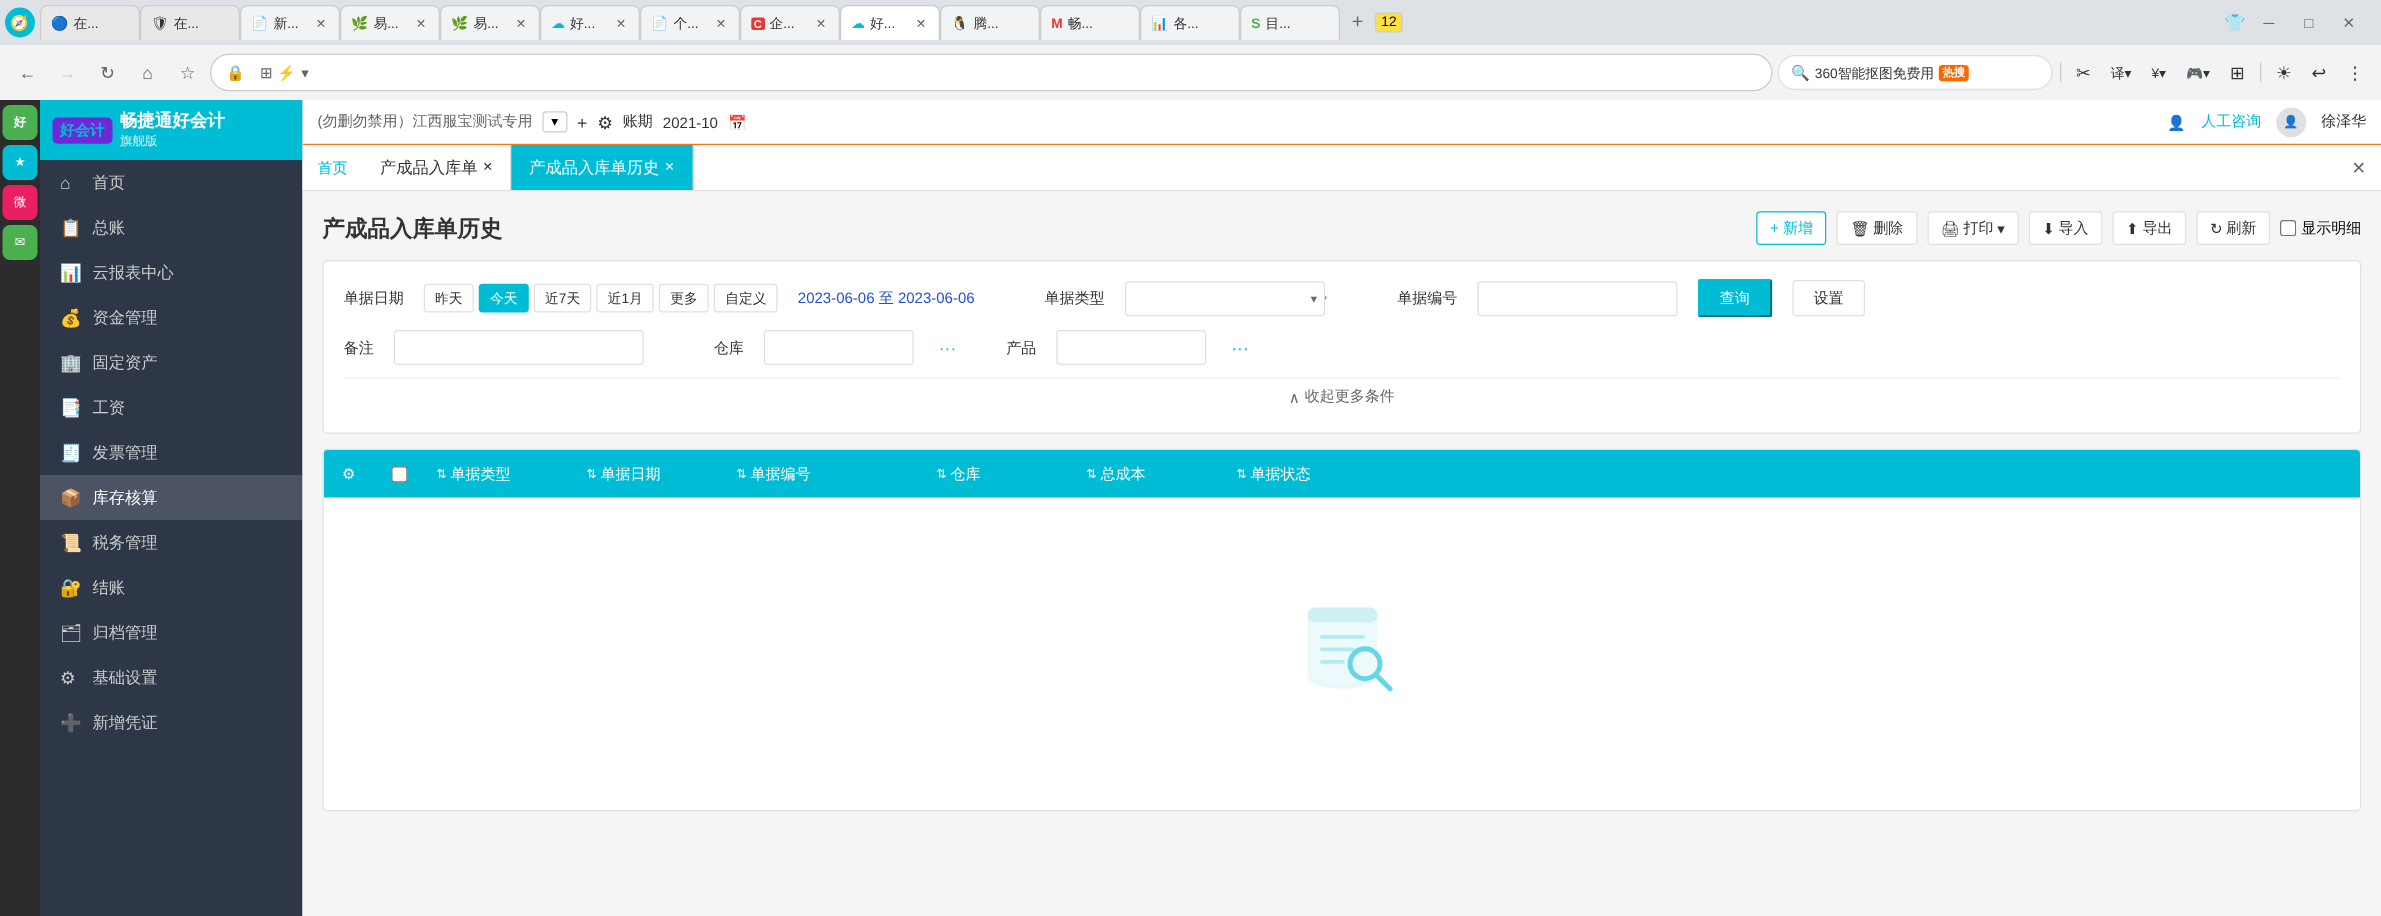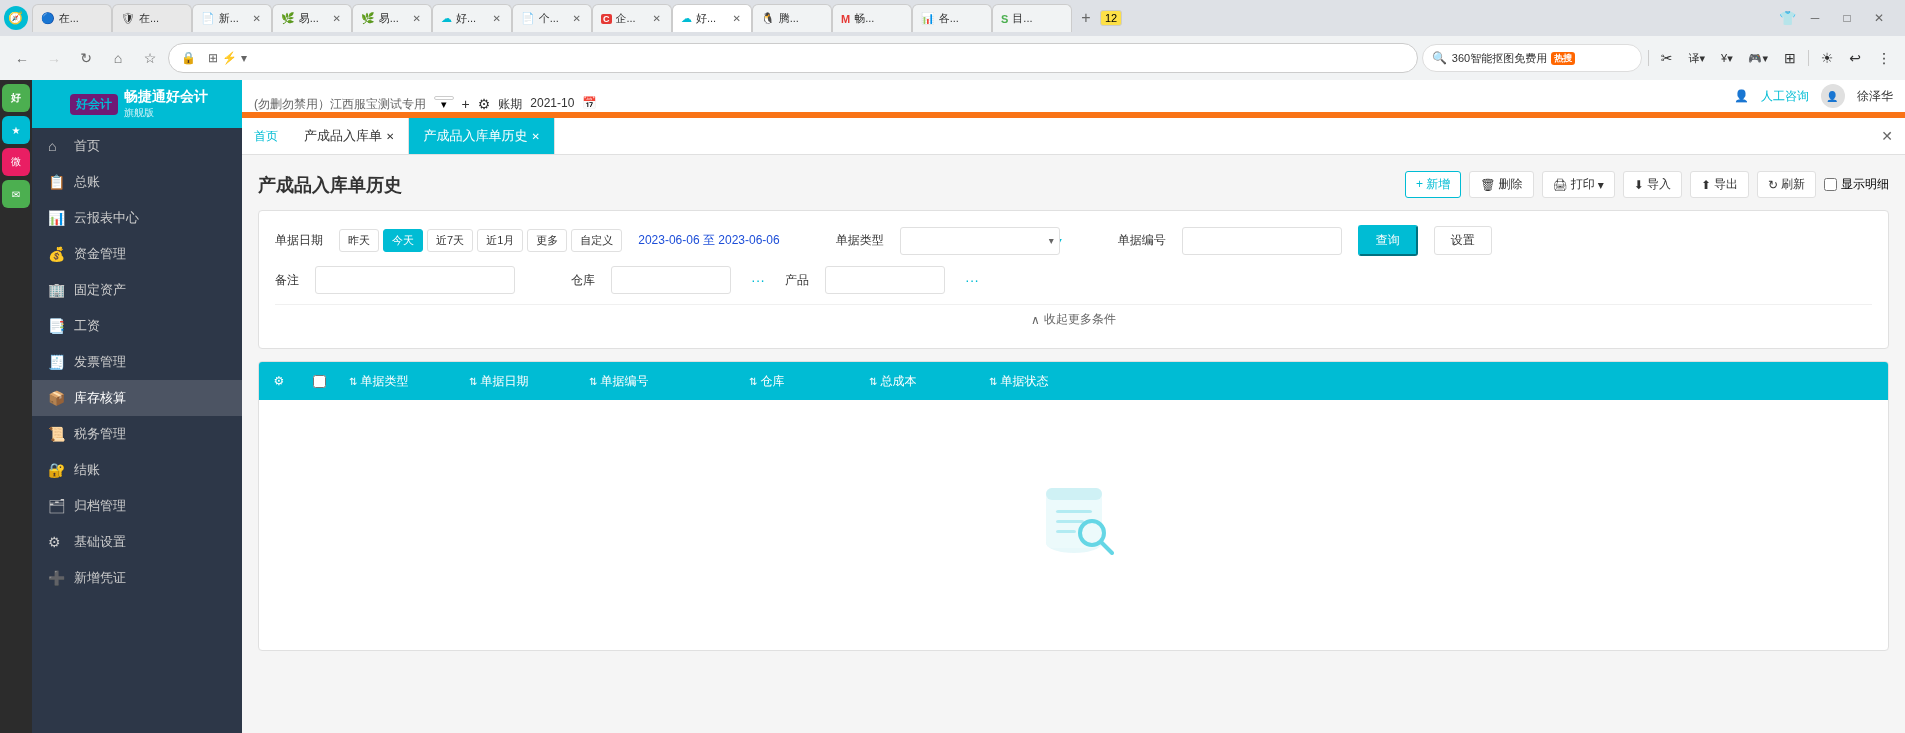--- a/index.html
+++ b/index.html
@@ -34,21 +34,21 @@
     .nav-header-title { font-size: 14px; font-weight: bold; color: #fff; }
     .nav-header-sub { font-size: 10px; color: rgba(255,255,255,0.8); }
     .nav-item { display: flex; align-items: center; padding: 9px 16px; cursor: pointer; color: #ccc; font-size: 13px; gap: 8px; }
     .nav-item.active { background: rgba(255,255,255,0.15); color: #fff; }
     .nav-item-icon { font-size: 14px; width: 18px; }
 
     
     .main-content { flex: 1; background: #f5f5f5; display: flex; flex-direction: column; overflow: hidden; }
 
     
-    .top-bar { height: 36px; background: #fff; border-bottom: 6px solid #f97316; display: flex; padding: 16px 12px; gap: 8px; }
+    .top-bar { height: 36px; background: #fff; border-bottom: 1px solid #f97316; display: flex; align-items: center; padding: 16px 12px; gap: 8px; }
     .top-bar-right { margin-left: auto; display: flex; align-items: center; gap: 12px; }
 
     
     .breadcrumb-area { display: flex; align-items: center; background: #fff; border-bottom: 1px solid #e0e0e0; }
     .breadcrumb { display: flex; align-items: center; padding: 0 12px; height: 36px; font-size: 12px; color: #666; gap: 4px; }
     .page-tabs { display: flex; align-items: center; flex: 1; }
     .page-tab { display: flex; align-items: center; height: 36px; padding: 0 14px; cursor: pointer; font-size: 13px; color: #333; border-right: 1px solid #e0e0e0; gap: 4px; }
     .page-tab.active { background: #00bcd4; color: #fff; }
     .page-tab-close { font-size: 10px; cursor: pointer; }
 
@@ -216,21 +216,21 @@
 
   <div class="app-sidebar">
     <div class="app-icon" style="background:#4CAF50;color:#fff;font-size:10px;font-weight:bold;">好</div>
     <div class="app-icon" style="background:#00bcd4;color:#fff;font-size:10px;">★</div>
     <div class="app-icon" style="background:#E91E63;color:#fff;font-size:10px;">微</div>
     <div class="app-icon" style="background:#4CAF50;color:#fff;font-size:10px;">✉</div>
   </div>
 
   <div class="nav-sidebar">
     <div class="nav-header">
-      <div style="background:#701a75;color:#00bcd4;border-radius:4px;padding:2px 6px;font-size:12px;font-weight:bold;margin-left:28px;">好会计</div>
+      <div style="background:#6d28d9;color:#00bcd4;border-radius:4px;padding:2px 6px;font-size:12px;font-weight:bold;">好会计</div>
       <div>
         <div class="nav-header-title">畅捷通好会计</div>
         <div class="nav-header-sub">旗舰版</div>
       </div>
     </div>
 
     <div class="nav-item">
       <span class="nav-item-icon">⌂</span>
       <span>首页</span>
     </div>
@@ -386,21 +386,21 @@
         </div>
 
         <div class="filter-row">
           <span class="filter-label">备注</span>
           <input class="filter-input" style="">
 
           <span class="filter-label" style="margin-left:40px;">仓库</span>
           <input class="filter-input" style="width: 120px;">
           <span class="filter-dots">···</span>
 
-          <span class="filter-label" style="">产品</span>
+          <span class="filter-label" style="margin-left:20px;">产品</span>
           <input class="filter-input" style="width: 120px;">
           <span class="filter-dots">···</span>
         </div>
 
 
         <div class="filter-collapse">
           <span>∧</span>
           <span>收起更多条件</span>
         </div>
       </div>

